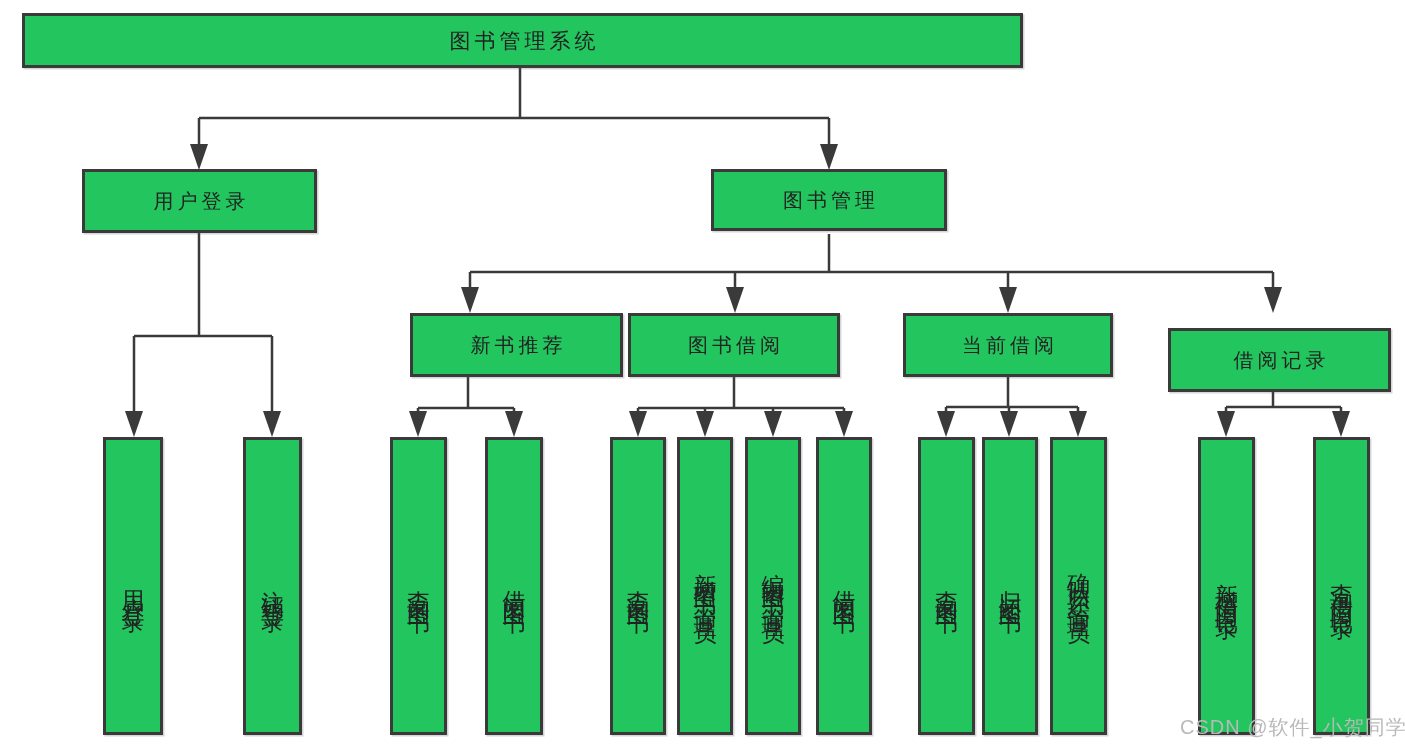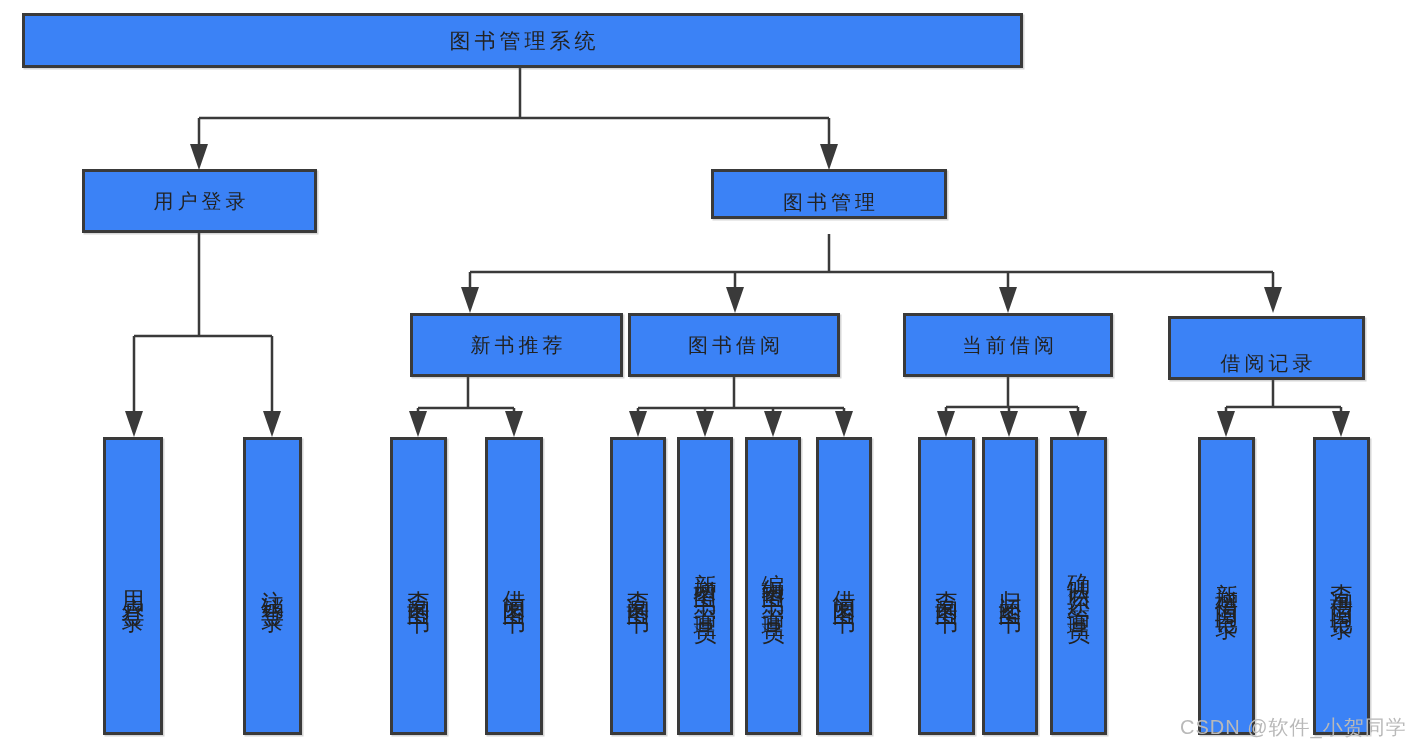--- a/index.html
+++ b/index.html
@@ -9,21 +9,21 @@
     height: 747px;
     background: #ffffff;
     font-family: "Liberation Sans", sans-serif;
     color: #222222;
     overflow: hidden;
   }
   #wires { position: absolute; left: 0; top: 0; width: 1405px; height: 747px; }
   .box {
     position: absolute;
     box-sizing: border-box;
-    background: #3b82f6;
+    background: #22c55e;
     border: 3px solid #3a3a3a;
     box-shadow: 1.5px 1.5px 0 rgba(90,90,90,0.25);
     display: flex;
     align-items: center;
     justify-content: center;
   }
   .hbox { font-size: 20px; letter-spacing: 4px; text-indent: 4px; white-space: nowrap; }
   .root { font-size: 21px; }
   .vbox span {
     writing-mode: vertical-rl;
@@ -89,34 +89,34 @@
     </g>
   </svg>
 
   <div class="box hbox root" style="left:22px; top:13px; width:1001px; height:55px;">
     <span>图书管理系统</span>
   </div>
 
   <div class="box hbox" style="left:82px; top:169px; width:235px; height:64px;">
     <span>用户登录</span>
   </div>
-  <div class="box hbox" style="left:711px; top:169px; width:236px; height:50px;align-items:flex-end;">
+  <div class="box hbox" style="left:711px; top:169px; width:236px; height:62px;">
     <span>图书管理</span>
   </div>
 
   <div class="box hbox" style="left:362px; top:313px; width:213px; height:64px;margin-left:48px;">
     <span>新书推荐</span>
   </div>
   <div class="box hbox" style="left:628px; top:313px; width:212px; height:64px;align-items:center;">
     <span>图书借阅</span>
   </div>
   <div class="box hbox" style="left:903px; top:313px; width:210px; height:64px;text-align:right;">
     <span>当前借阅</span>
   </div>
-  <div class="box hbox" style="left:1168px; top:316px; width:197px; height:64px;align-items:flex-end;">
+  <div class="box hbox" style="left:1168px; top:328px; width:223px; height:64px;">
     <span>借阅记录</span>
   </div>
 
   <div class="box vbox" style="left:103px; top:437px; width:60px; height:298px;">
     <span>用户登录</span>
   </div>
   <div class="box vbox" style="left:243px; top:437px; width:59px; height:298px;">
     <span>注销登录</span>
   </div>
 

